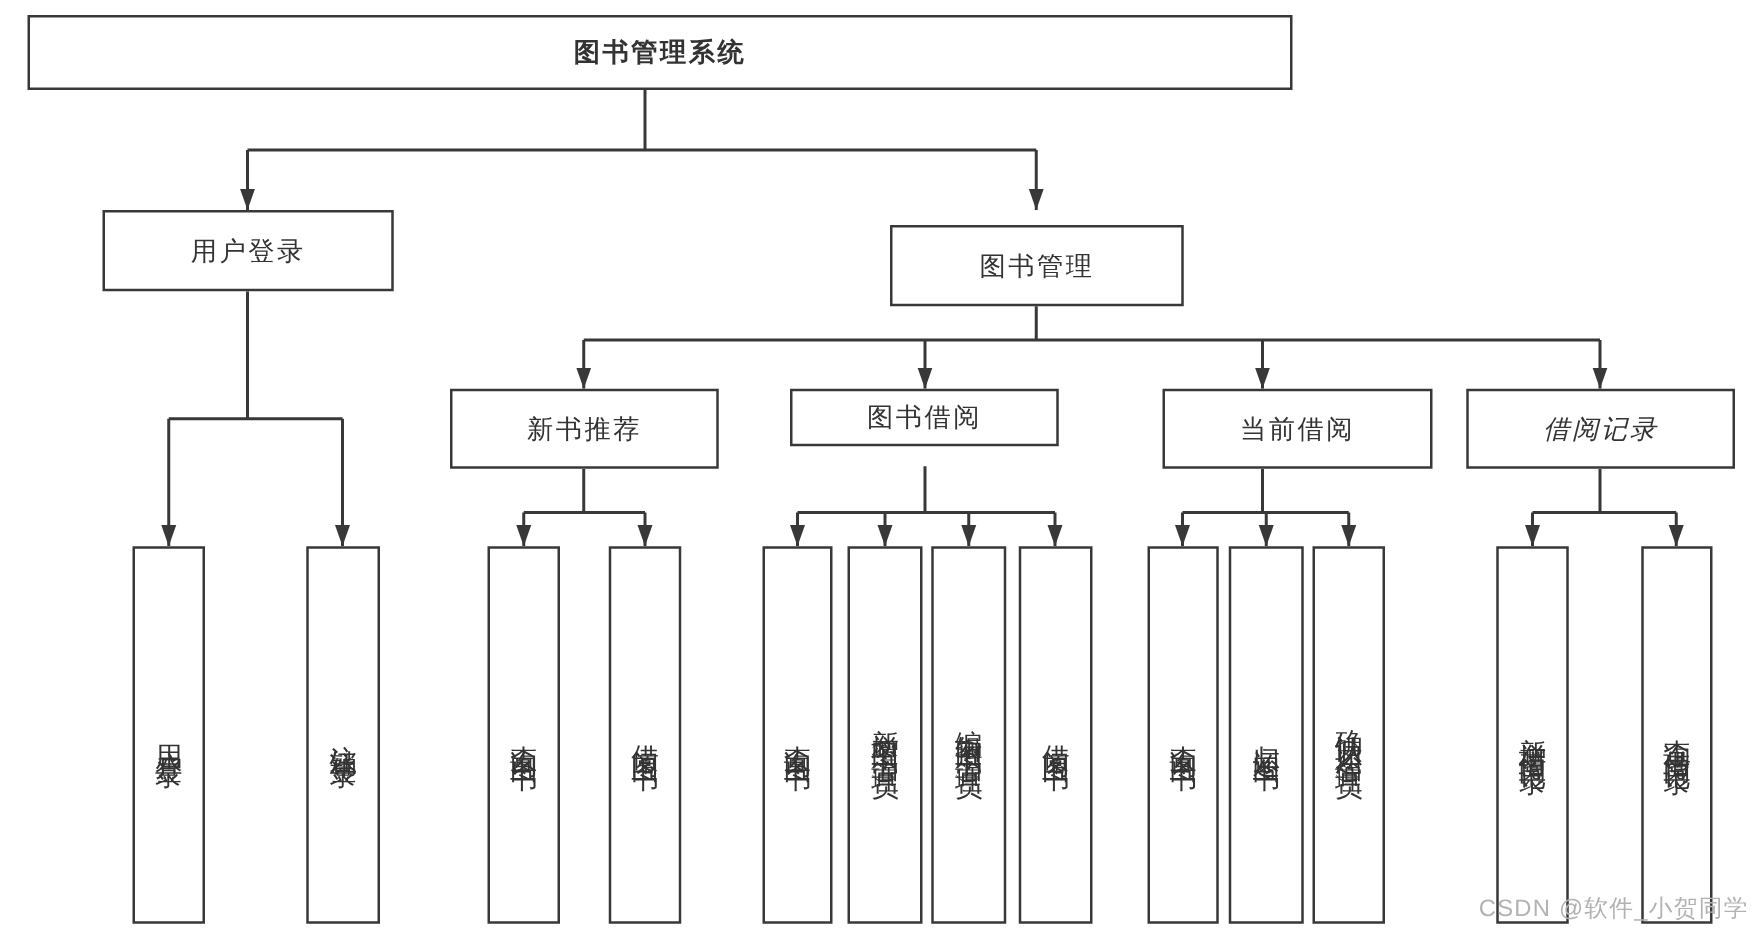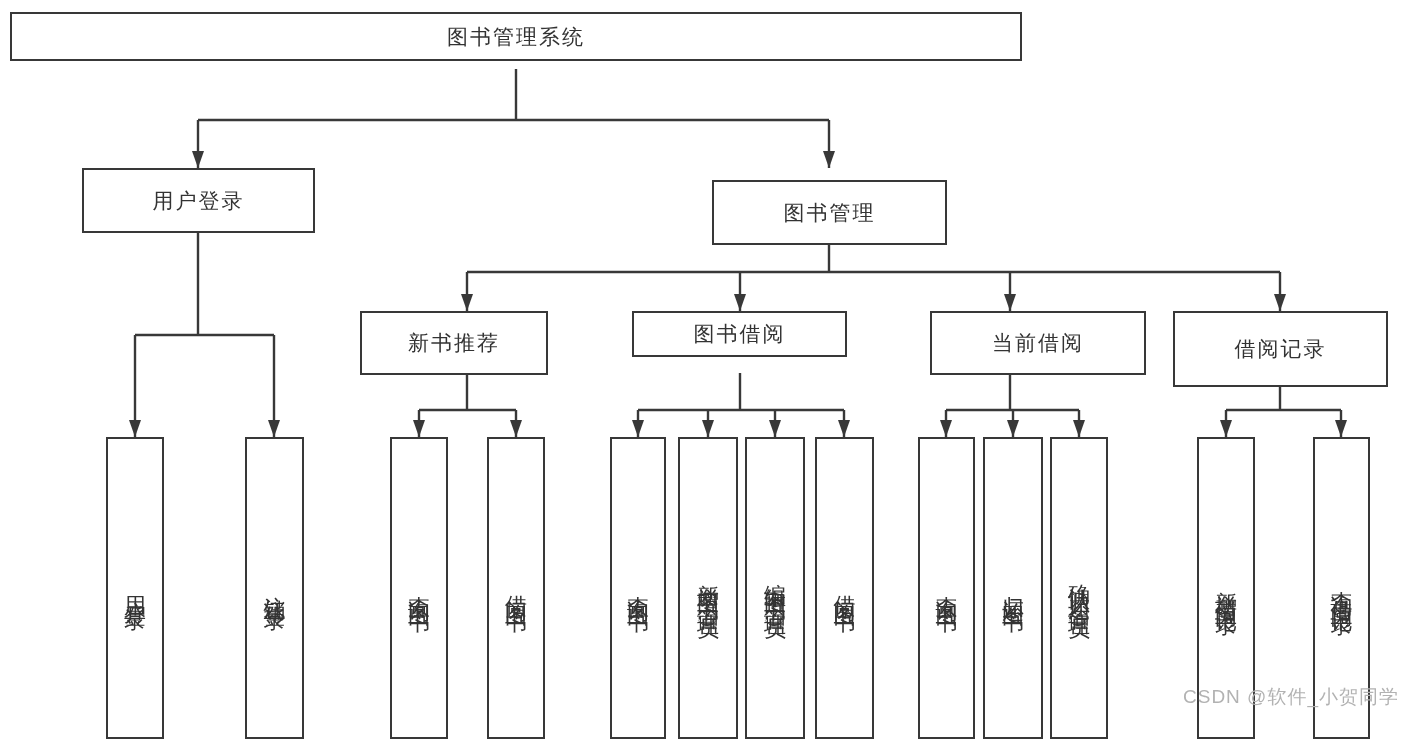--- a/index.html
+++ b/index.html
@@ -35,21 +35,21 @@
   .leaf span {
     writing-mode: vertical-rl;
     text-orientation: mixed;
     font-size: 22px;
     letter-spacing: 5px;
     line-height: 1.0;
   }
   .watermark {
     position: absolute;
     left: 1183px;
-    top: 684px;
+    top: 714px;
     font-size: 19px;
     letter-spacing: 1px;
     color: #b2b2b2;
     white-space: nowrap;
   }
 </style>
 </head>
 <body>
 
 <div class="canvas">
@@ -85,41 +85,41 @@
       <path d="M775,410 V437" marker-end="url(#arrow)"></path>
       <path d="M844,410 V437" marker-end="url(#arrow)"></path>
       <path d="M946,410 V437" marker-end="url(#arrow)"></path>
       <path d="M1013,410 V437" marker-end="url(#arrow)"></path>
       <path d="M1079,410 V437" marker-end="url(#arrow)"></path>
       <path d="M1226,410 V437" marker-end="url(#arrow)"></path>
       <path d="M1341,410 V437" marker-end="url(#arrow)"></path>
     </g>
   </svg>
 
-  <div class="node root" style="left:10px; top:12px; width:1012px; height:49px;">
+  <div class="node root" style="left:22px; top:12px; width:1012px; height:60px;font-weight:bold;">
     <span>图书管理系统</span>
   </div>
 
   <div class="node" style="left:82px; top:168px; width:233px; height:65px;">
     <span>用户登录</span>
   </div>
   <div class="node" style="left:712px; top:180px; width:235px; height:65px;">
     <span>图书管理</span>
   </div>
 
-  <div class="node" style="left:360px; top:311px; width:188px; height:64px;">
+  <div class="node" style="left:360px; top:311px; width:215px; height:64px;">
     <span>新书推荐</span>
   </div>
   <div class="node" style="left:632px; top:311px; width:215px; height:46px;">
     <span>图书借阅</span>
   </div>
   <div class="node" style="left:902px; top:311px; width:216px; height:64px;margin-left:28px;">
     <span>当前借阅</span>
   </div>
-  <div class="node" style="left:1173px; top:311px; width:215px; height:76px;">
+  <div class="node" style="left:1173px; top:311px; width:215px; height:64px;font-style:italic;">
     <span>借阅记录</span>
   </div>
 
   <div class="node leaf" style="left:106px; top:437px; width:58px; height:302px;">
     <span>用户登录</span>
   </div>
   <div class="node leaf" style="left:245px; top:437px; width:59px; height:302px;">
     <span>注销登录</span>
   </div>
 

